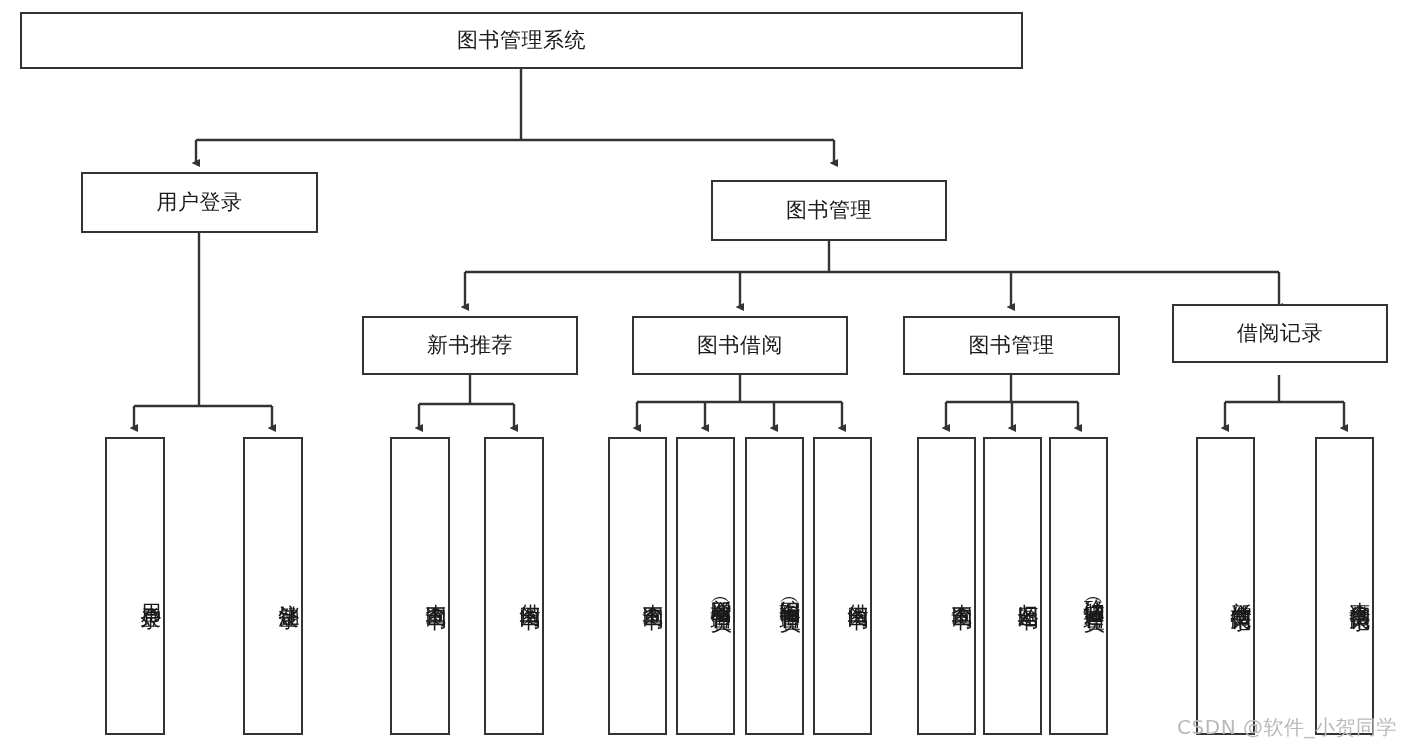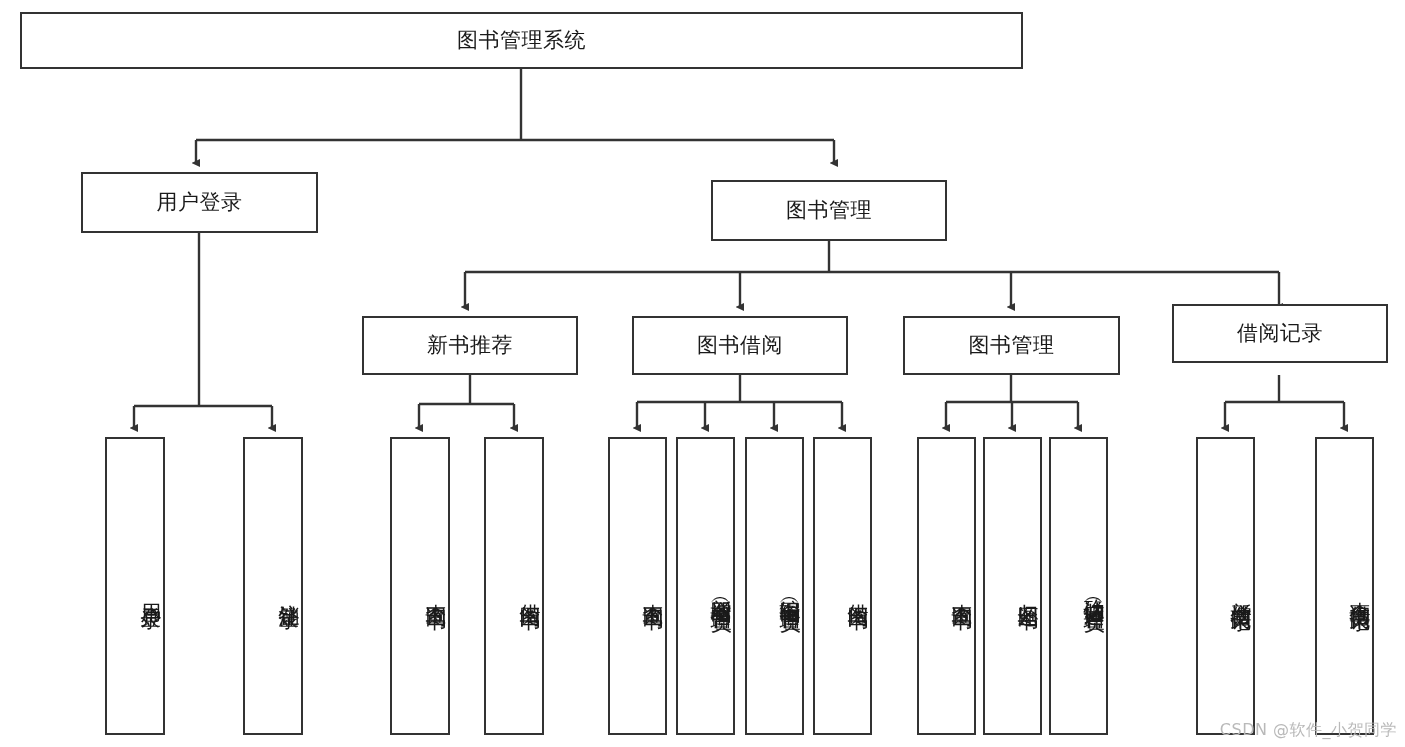--- a/index.html
+++ b/index.html
@@ -53,21 +53,21 @@
     justify-content: center;
   }
   .node.vert .nlabel {
     writing-mode: vertical-rl;
     text-orientation: upright;
   }
   .watermark {
     position: absolute;
     right: 8px;
     bottom: 6px;
-    font-size: 16px;
+    font-size: 20px;
     color: #b9b9b9;
     white-space: nowrap;
     letter-spacing: 0.5px;
   }
 </style>
 </head>
 <body>
 
 <div id="diagram">
 

